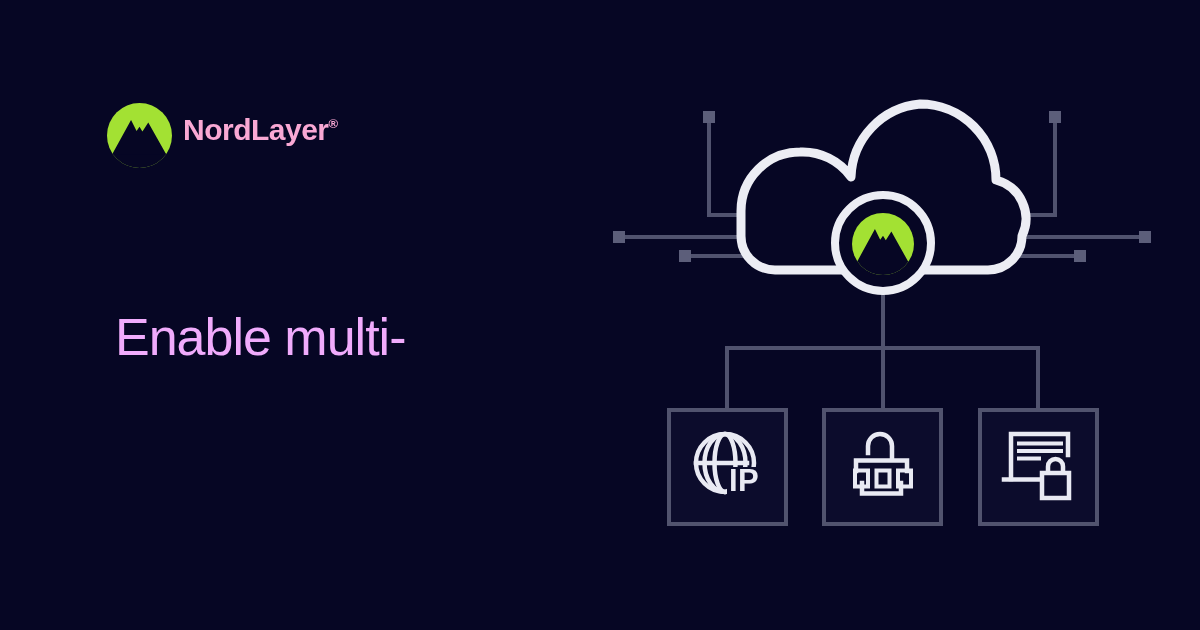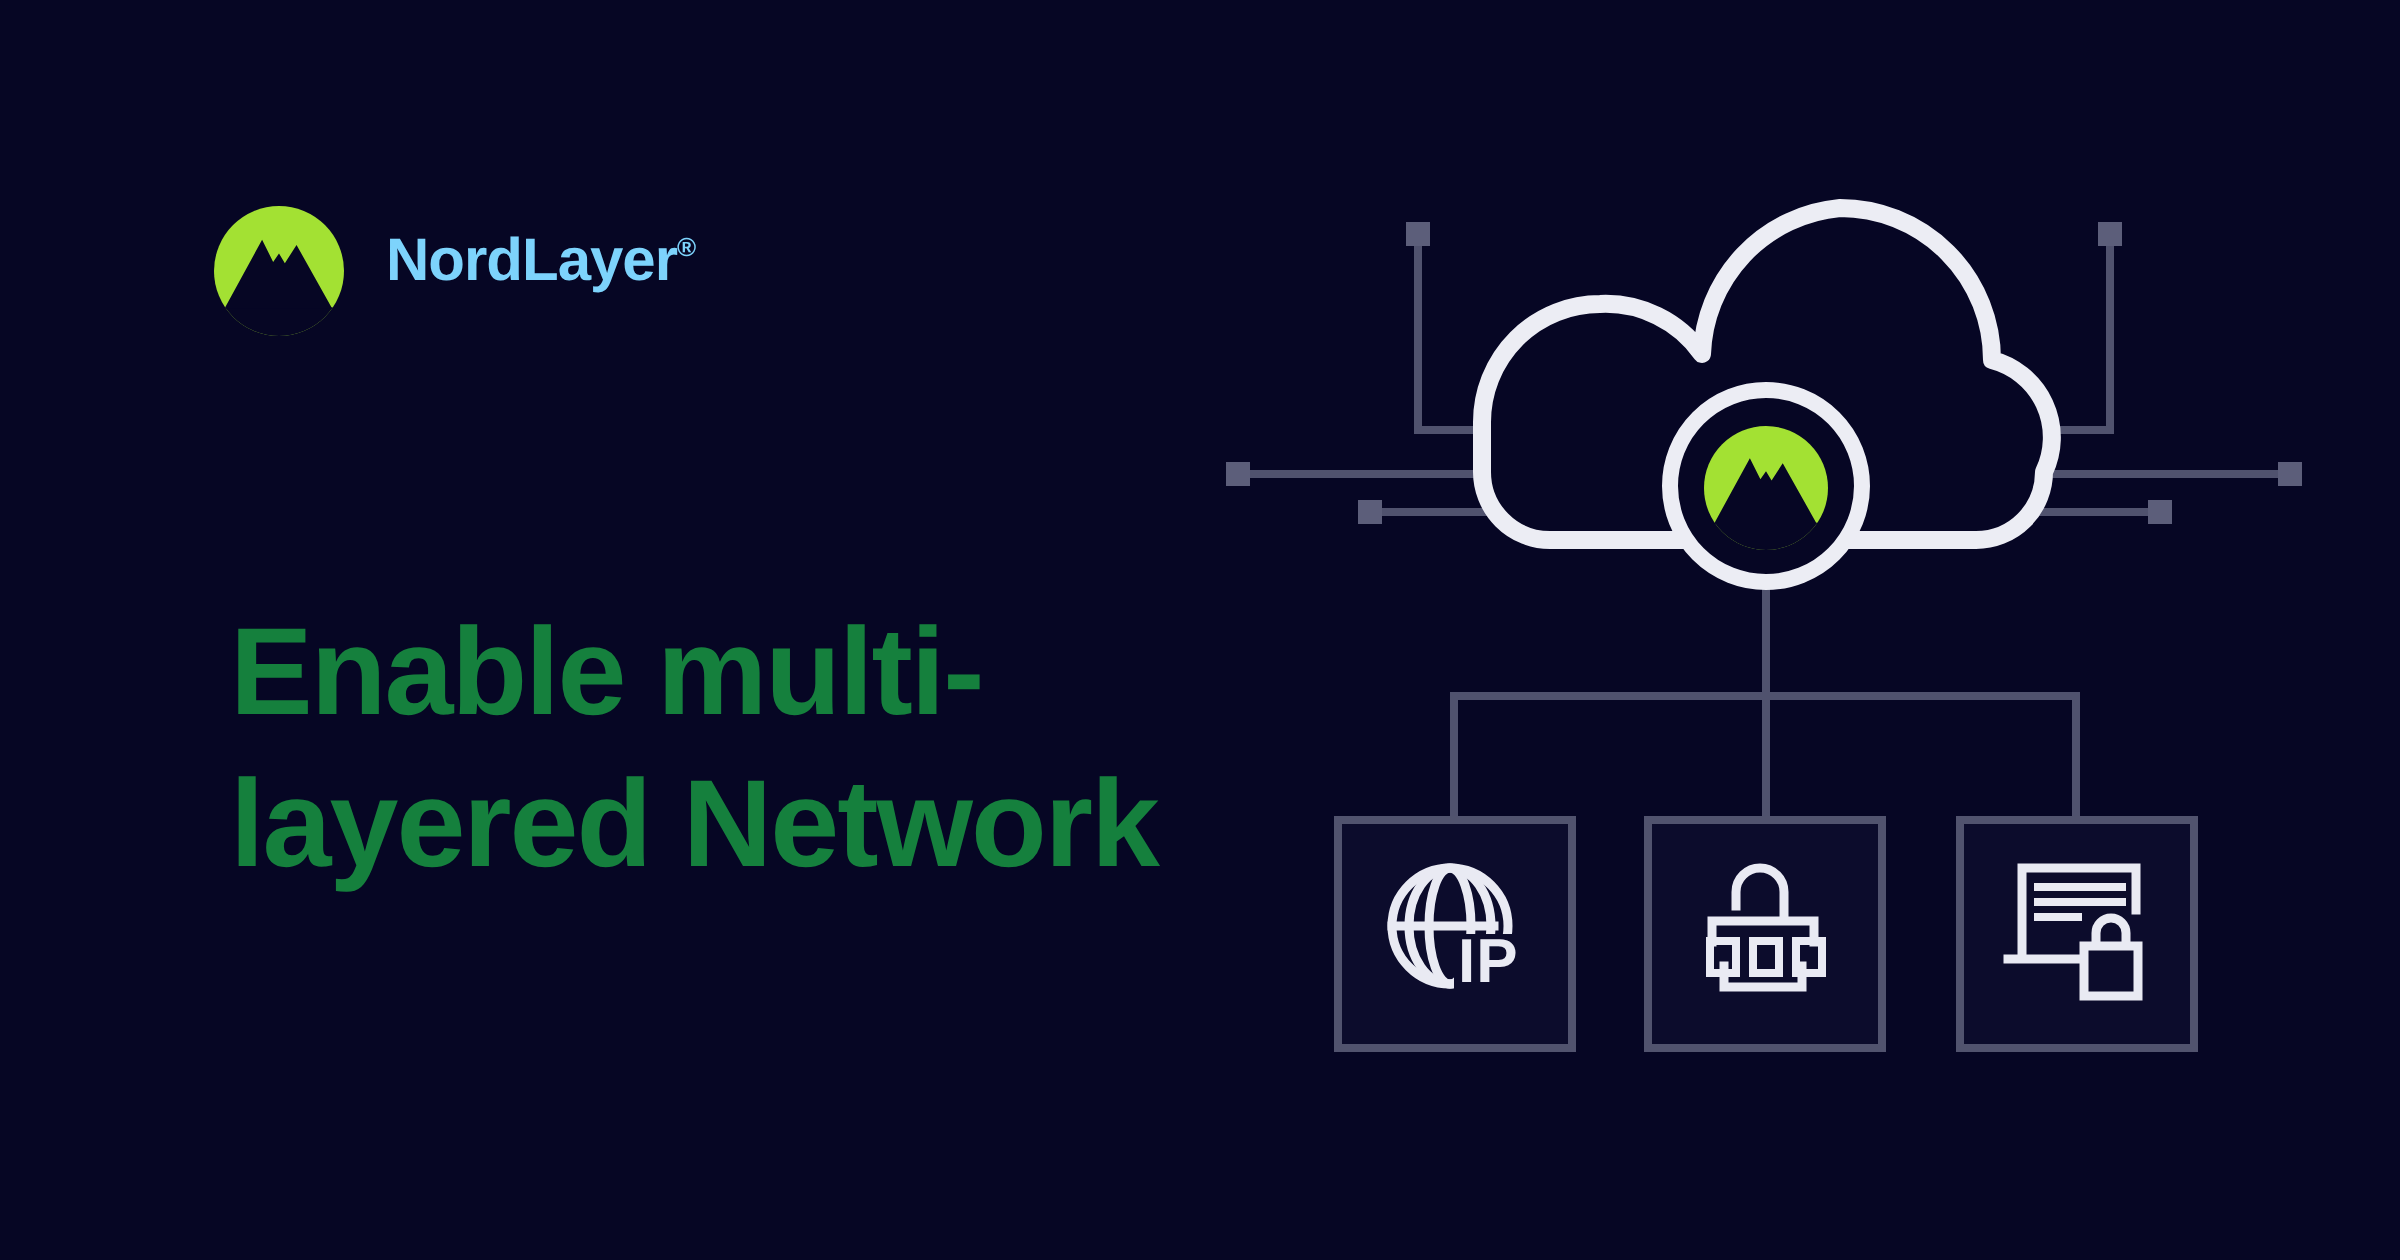--- a/index.html
+++ b/index.html
@@ -11,27 +11,27 @@
     --box-fill:#0c0c2c;
   }
   *{margin:0;padding:0;box-sizing:border-box;}
   html,body{width:1200px;height:630px;overflow:hidden;}
   body{background:var(--background);font-family:"Liberation Sans",sans-serif;position:relative;}
   .card{position:absolute;inset:0;background:var(--background);}
 
   
   .brand{position:absolute;left:107px;top:103px;height:65px;display:flex;align-items:flex-start;}
   .brand svg{display:block;}
-  .wordmark{margin-left:21px;margin-top:7px;font-size:30px;line-height:30px;font-weight:700;
-            color:#7dd3fc;letter-spacing:-0.5px;white-space:nowrap;}
+  .wordmark{margin-left:11px;margin-top:7px;font-size:30px;line-height:30px;font-weight:700;
+            color:#f9a8d4;letter-spacing:-0.5px;white-space:nowrap;}
   .wordmark sup{font-size:13px;position:relative;top:-1px;font-weight:700;}
 
   
-  .headline{position:absolute;left:115px;top:299px;color:#15803d;font-size:62px;line-height:76px;
-            font-weight:700;letter-spacing:-1px;}
+  .headline{position:absolute;left:115px;top:299px;color:#f0abfc;font-size:52px;line-height:76px;
+            font-weight:400;letter-spacing:-1px;}
 
   
   .illustration{position:absolute;left:600px;top:80px;width:600px;height:470px;}
 
   
   .cloud{fill:var(--background);stroke:#ecedf4;stroke-width:9;stroke-linejoin:round;}
   .circuit{stroke:var(--line-slate);stroke-width:4;fill:none;}
   .node{fill:var(--node-slate);}
   .tree{stroke:var(--line-slate);stroke-width:4;fill:none;}
   .ring{fill:var(--background);stroke:#ecedf4;stroke-width:8;}
@@ -59,21 +59,20 @@
       <g clip-path="url(#logoClipA)">
         <rect class="mtn" x="-2" y="78" width="104" height="26"></rect>
         <path class="mtn" d="M 8 79 L 37 26 L 45.5 43 L 50 36.5 L 54.5 44 L 63.5 30 L 91 79 Z"></path>
       </g>
     </svg>
     <div class="wordmark"><span>NordLayer</span><sup>®</sup></div>
   </div>
 
   <div class="headline">
     <div>Enable multi-</div>
-    <div>layered Network</div>
   </div>
 
   <svg class="illustration" viewBox="600 80 600 470">
 
     <g>
       <path class="circuit" d="M 709 120 V 215 H 746"></path>
       <rect class="node" x="703" y="111" width="12" height="12"></rect>
       <path class="circuit" d="M 624 237 H 746"></path>
       <rect class="node" x="613" y="231" width="12" height="12"></rect>
       <path class="circuit" d="M 690 256 H 746"></path>

